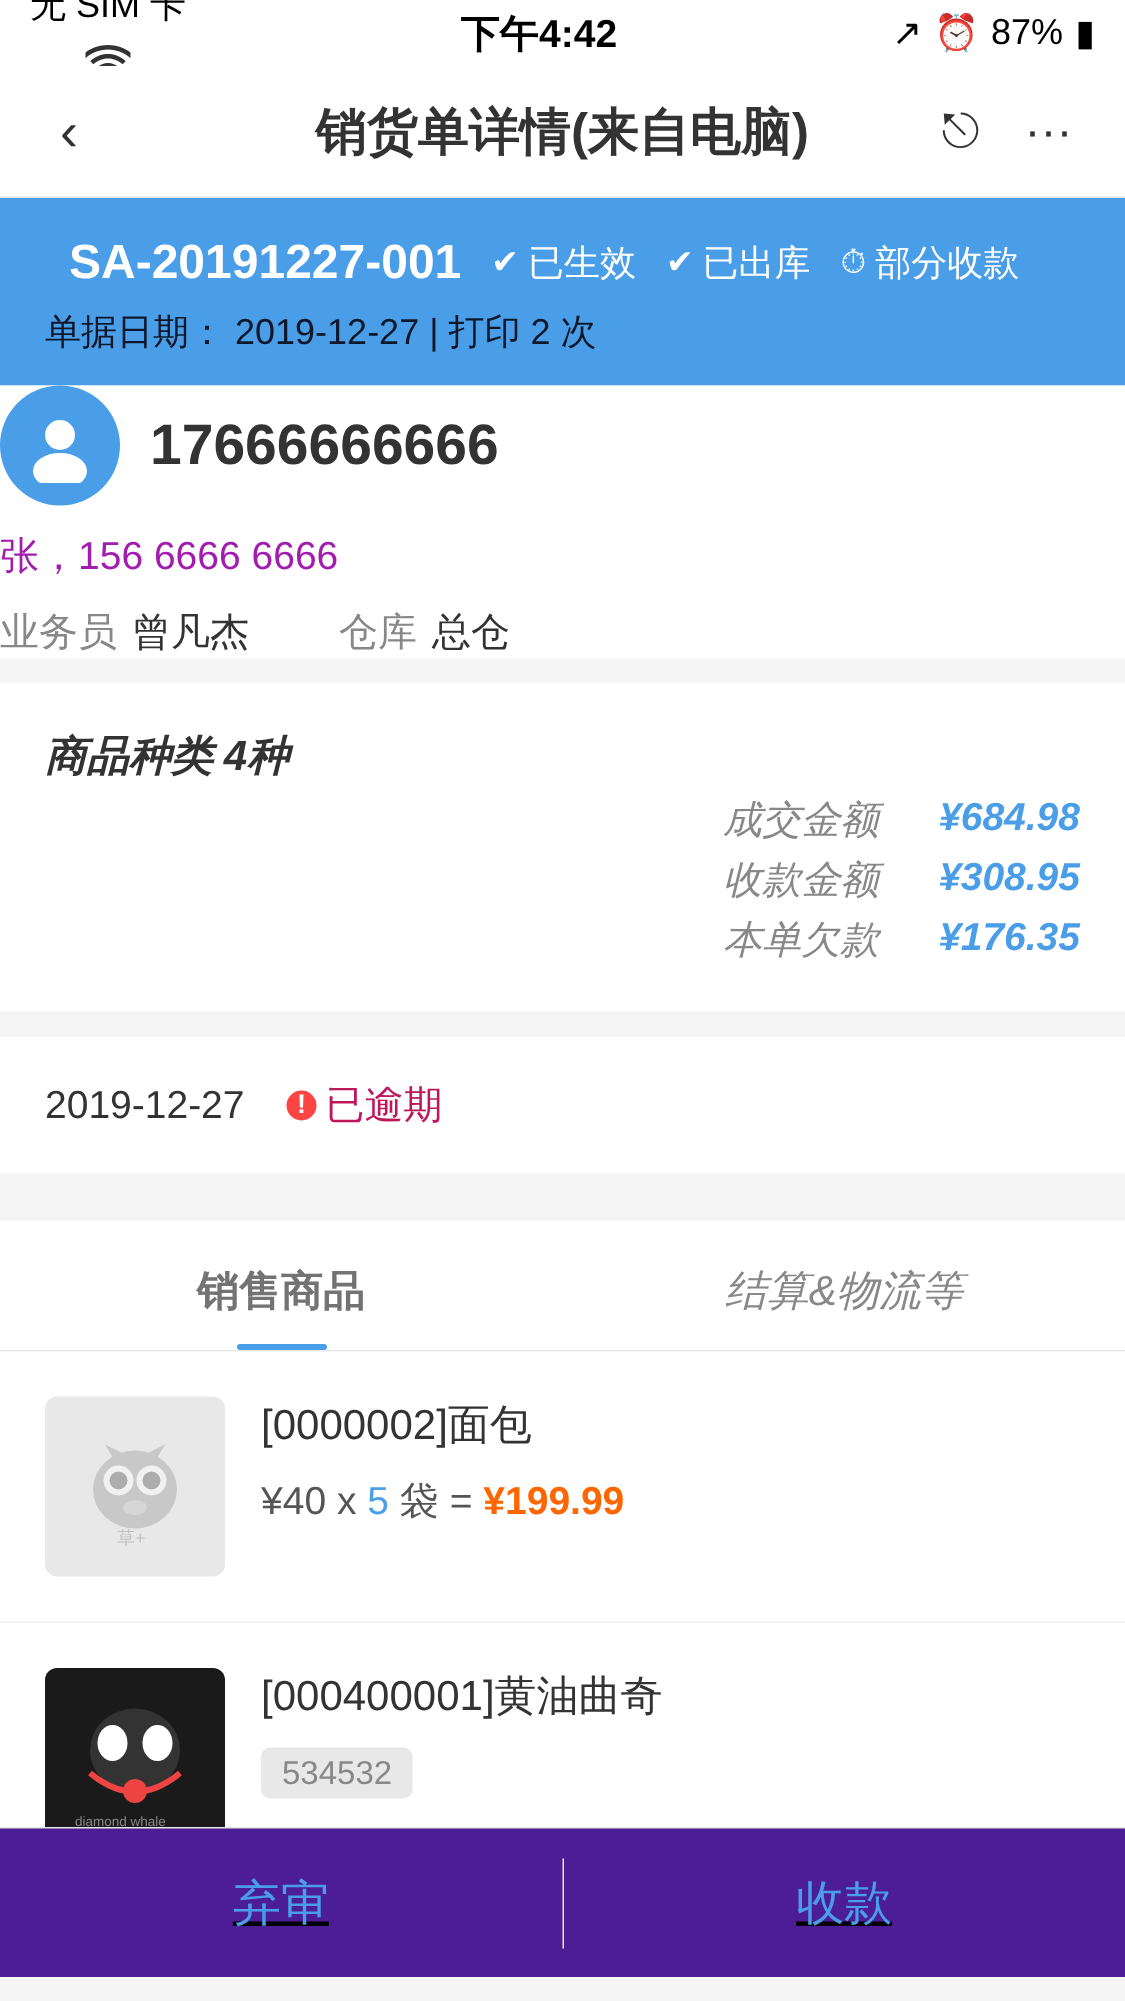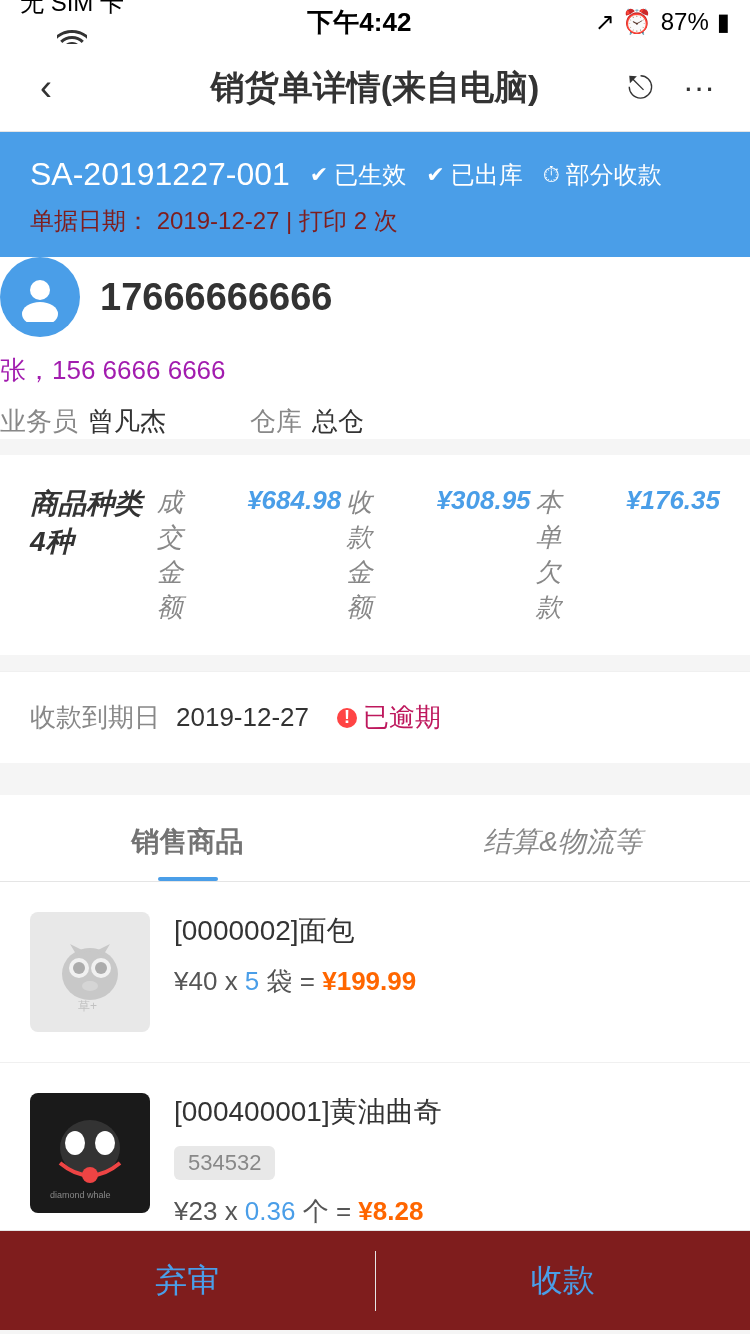--- a/index.html
+++ b/index.html
@@ -72,34 +72,35 @@
       padding: 24px 30px 20px;
     }
     .header-order-row {
       display: flex;
       align-items: center;
       gap: 20px;
       margin-bottom: 12px;
     }
     .order-number {
       font-size: 32px;
-      font-weight: 400;
+      font-weight: 700;
       color: #fff;
+      margin-left: 16px;
     }
     .badge {
       display: flex;
       align-items: center;
       gap: 6px;
       color: #fff;
       font-size: 24px;
     }
     .badge-icon { font-size: 22px; }
     .header-date {
       font-size: 24px;
-      color: #7f1d1d;
+      color: #0f172a;
     }
 
     
     .customer-section {
       background: #fff;
       margin-bottom: 0;
     }
     .customer-row {
       display: flex;
       align-items: center;
@@ -122,21 +123,21 @@
       font-weight: 600;
       color: #333;
     }
     .customer-detail {
       font-size: 26px;
       color: #a21caf;
       margin-bottom: 16px;
     }
     .customer-meta {
       display: flex;
-      gap: 84px;
+      gap: 60px;
       font-size: 26px;
       color: #555;
     }
     .meta-item { display: flex; gap: 10px; }
     .meta-label { color: #888; }
     .meta-value { color: #333; }
 
     
     .divider {
       height: 16px;
@@ -149,21 +150,21 @@
       padding: 30px;
       font-style: italic;
     }
     .summary-row {
       display: flex;
       justify-content: space-between;
       align-items: flex-start;
     }
     .summary-left { font-size: 26px; color: #555; }
     .summary-left span { color: #333; font-weight: 600; font-size: 28px; }
-    .summary-right { display: flex; flex-direction: row; gap: 5px; align-items: flex-end; }
+    .summary-right { display: flex; flex-direction: column; gap: 5px; align-items: flex-end; margin-top: 44px; }
     .amount-row { display: flex; justify-content: space-between; gap: 40px; font-size: 26px; }
     .amount-label { color: #888; }
     .amount-value { color: #4a9ee8; font-weight: 600; }
 
     
     .due-section {
       background: #fff;
       margin-top: 16px;
       padding: 24px 30px;
       display: flex;
@@ -266,27 +267,28 @@
       border-radius: 6px;
       margin-bottom: 14px;
     }
     .product-price { font-size: 26px; color: #555; }
     .product-price .highlight { color: #4a9ee8; }
     .product-price .total { color: #ff6600; font-weight: 600; }
 
     
     .bottom-bar {
       position: fixed;
-      bottom: 4px;
+      bottom: 16px;
       left: 0;
       width: 750px;
       height: 100px;
-      background: #7f1d1d;
+      background: #4c1d95;
       border-top: 1px solid #e5e5e5;
       display: flex;
+      text-decoration: underline;
     }
     .bottom-btn {
       flex: 1;
       display: flex;
       align-items: center;
       justify-content: center;
       font-size: 32px;
       cursor: pointer;
       border: none;
       background: transparent;
@@ -403,21 +405,20 @@
       </div>
       <div class="amount-row">
         <span class="amount-label">本单欠款</span>
         <span class="amount-value">¥176.35</span>
       </div>
     </div>
   </div>
 </div>
 
 <div class="due-section">
-  <span class="due-label">收款到期日</span>
   <span class="due-date">2019-12-27</span>
   <div class="overdue-badge">
     <div class="overdue-dot">!</div>
     <span class="overdue-text">已逾期</span>
   </div>
 </div>
 
 <div class="divider"></div>
 
 <div class="tabs-section">

